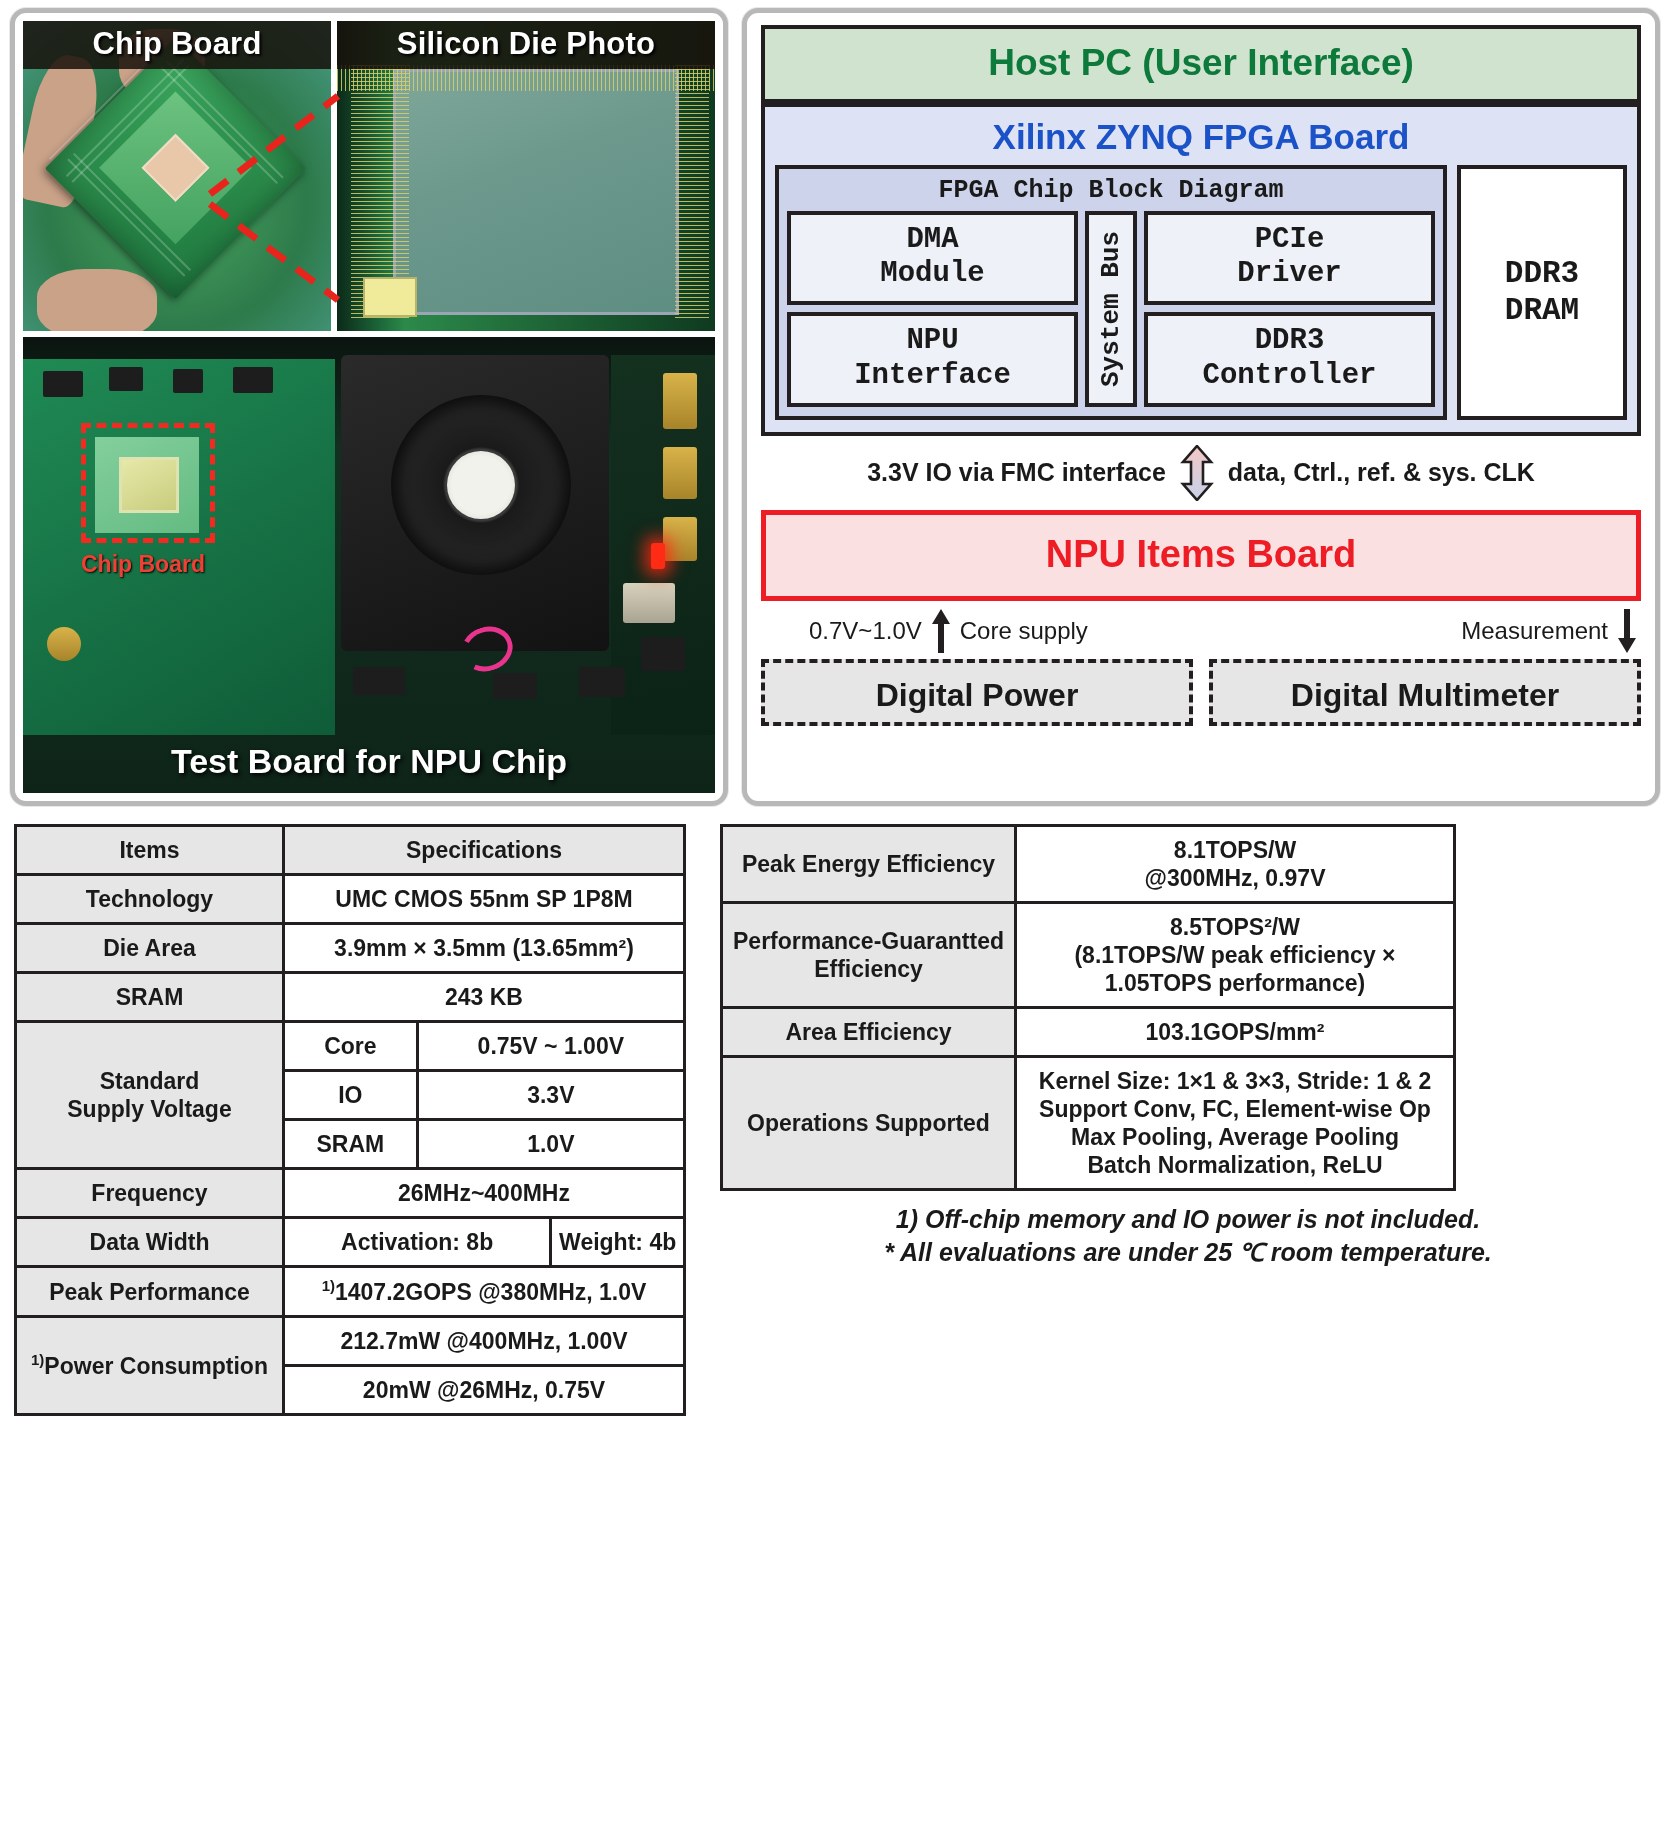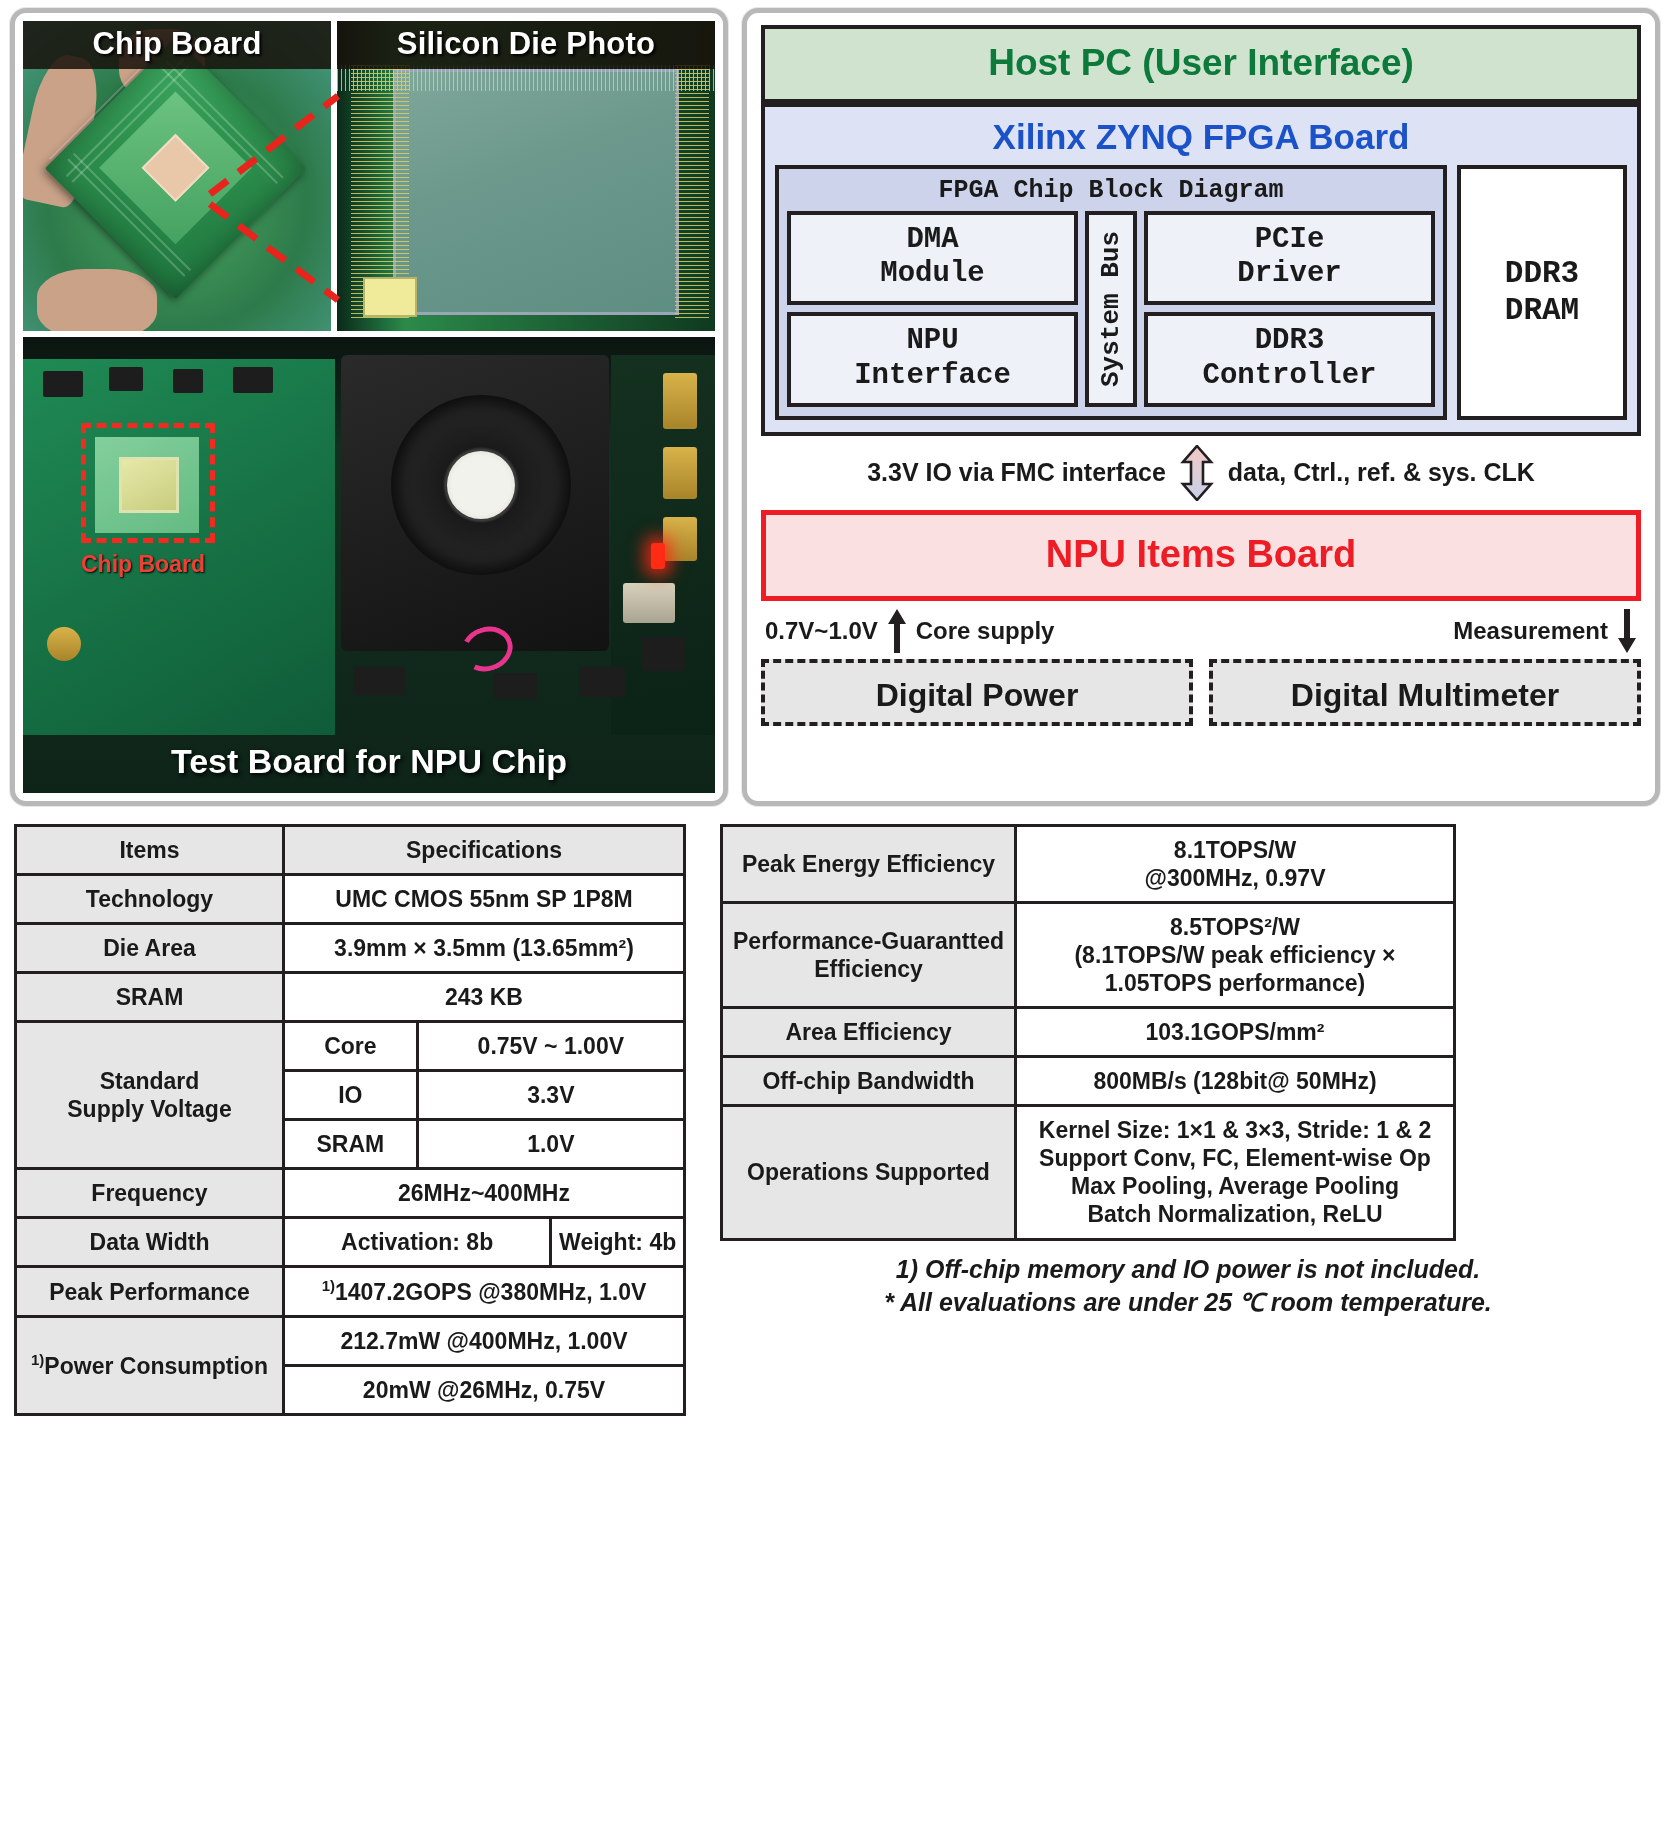--- a/index.html
+++ b/index.html
@@ -218,21 +218,21 @@
   }
 
   .npu-board {
     border:5px solid #ee1c25; background:#fbe0e2;
     text-align:center; color:#ee1c25; font-weight:bold;
     font-size:38px; padding:18px 0 20px 0;
   }
 
   .meas-row {
     display:flex; align-items:center; justify-content:space-between;
-    padding:8px 4px 6px 4px; font-size:24px; font-weight:bold;
+    padding:8px 4px 6px 4px; font-size:24px; font-weight:normal;margin-left:44px;
   }
   .meas-left, .meas-right { display:flex; align-items:center; gap:9px; }
   .up-arrow, .down-arrow { width:20px; height:44px; flex:none; }
 
   .instr-row { display:flex; gap:16px; }
   .instr {
     flex:1; border:4px dashed #231f20; background:#e6e6e6;
     text-align:center; font-weight:bold; font-size:32px;
     padding:14px 0 8px 0;
   }
@@ -516,24 +516,20 @@
           <div>8.5TOPS²/W</div>
           <div>(8.1TOPS/W peak efficiency ×</div>
           <div>1.05TOPS performance)</div>
         </td>
       </tr>
       <tr>
         <td class="hdr">Area Efficiency</td>
         <td>103.1GOPS/mm²</td>
       </tr>
       <tr>
-        <td class="hdr">Off-chip Bandwidth</td>
-        <td>800MB/s (128bit@ 50MHz)</td>
-      </tr>
-      <tr>
         <td class="hdr">Operations Supported</td>
         <td>
           <div>Kernel Size: 1×1 &amp; 3×3,   Stride: 1 &amp; 2</div>
           <div>Support Conv, FC, Element-wise Op</div>
           <div>Max Pooling, Average Pooling</div>
           <div>Batch Normalization, ReLU</div>
         </td>
       </tr>
     </tbody>
       </table>

